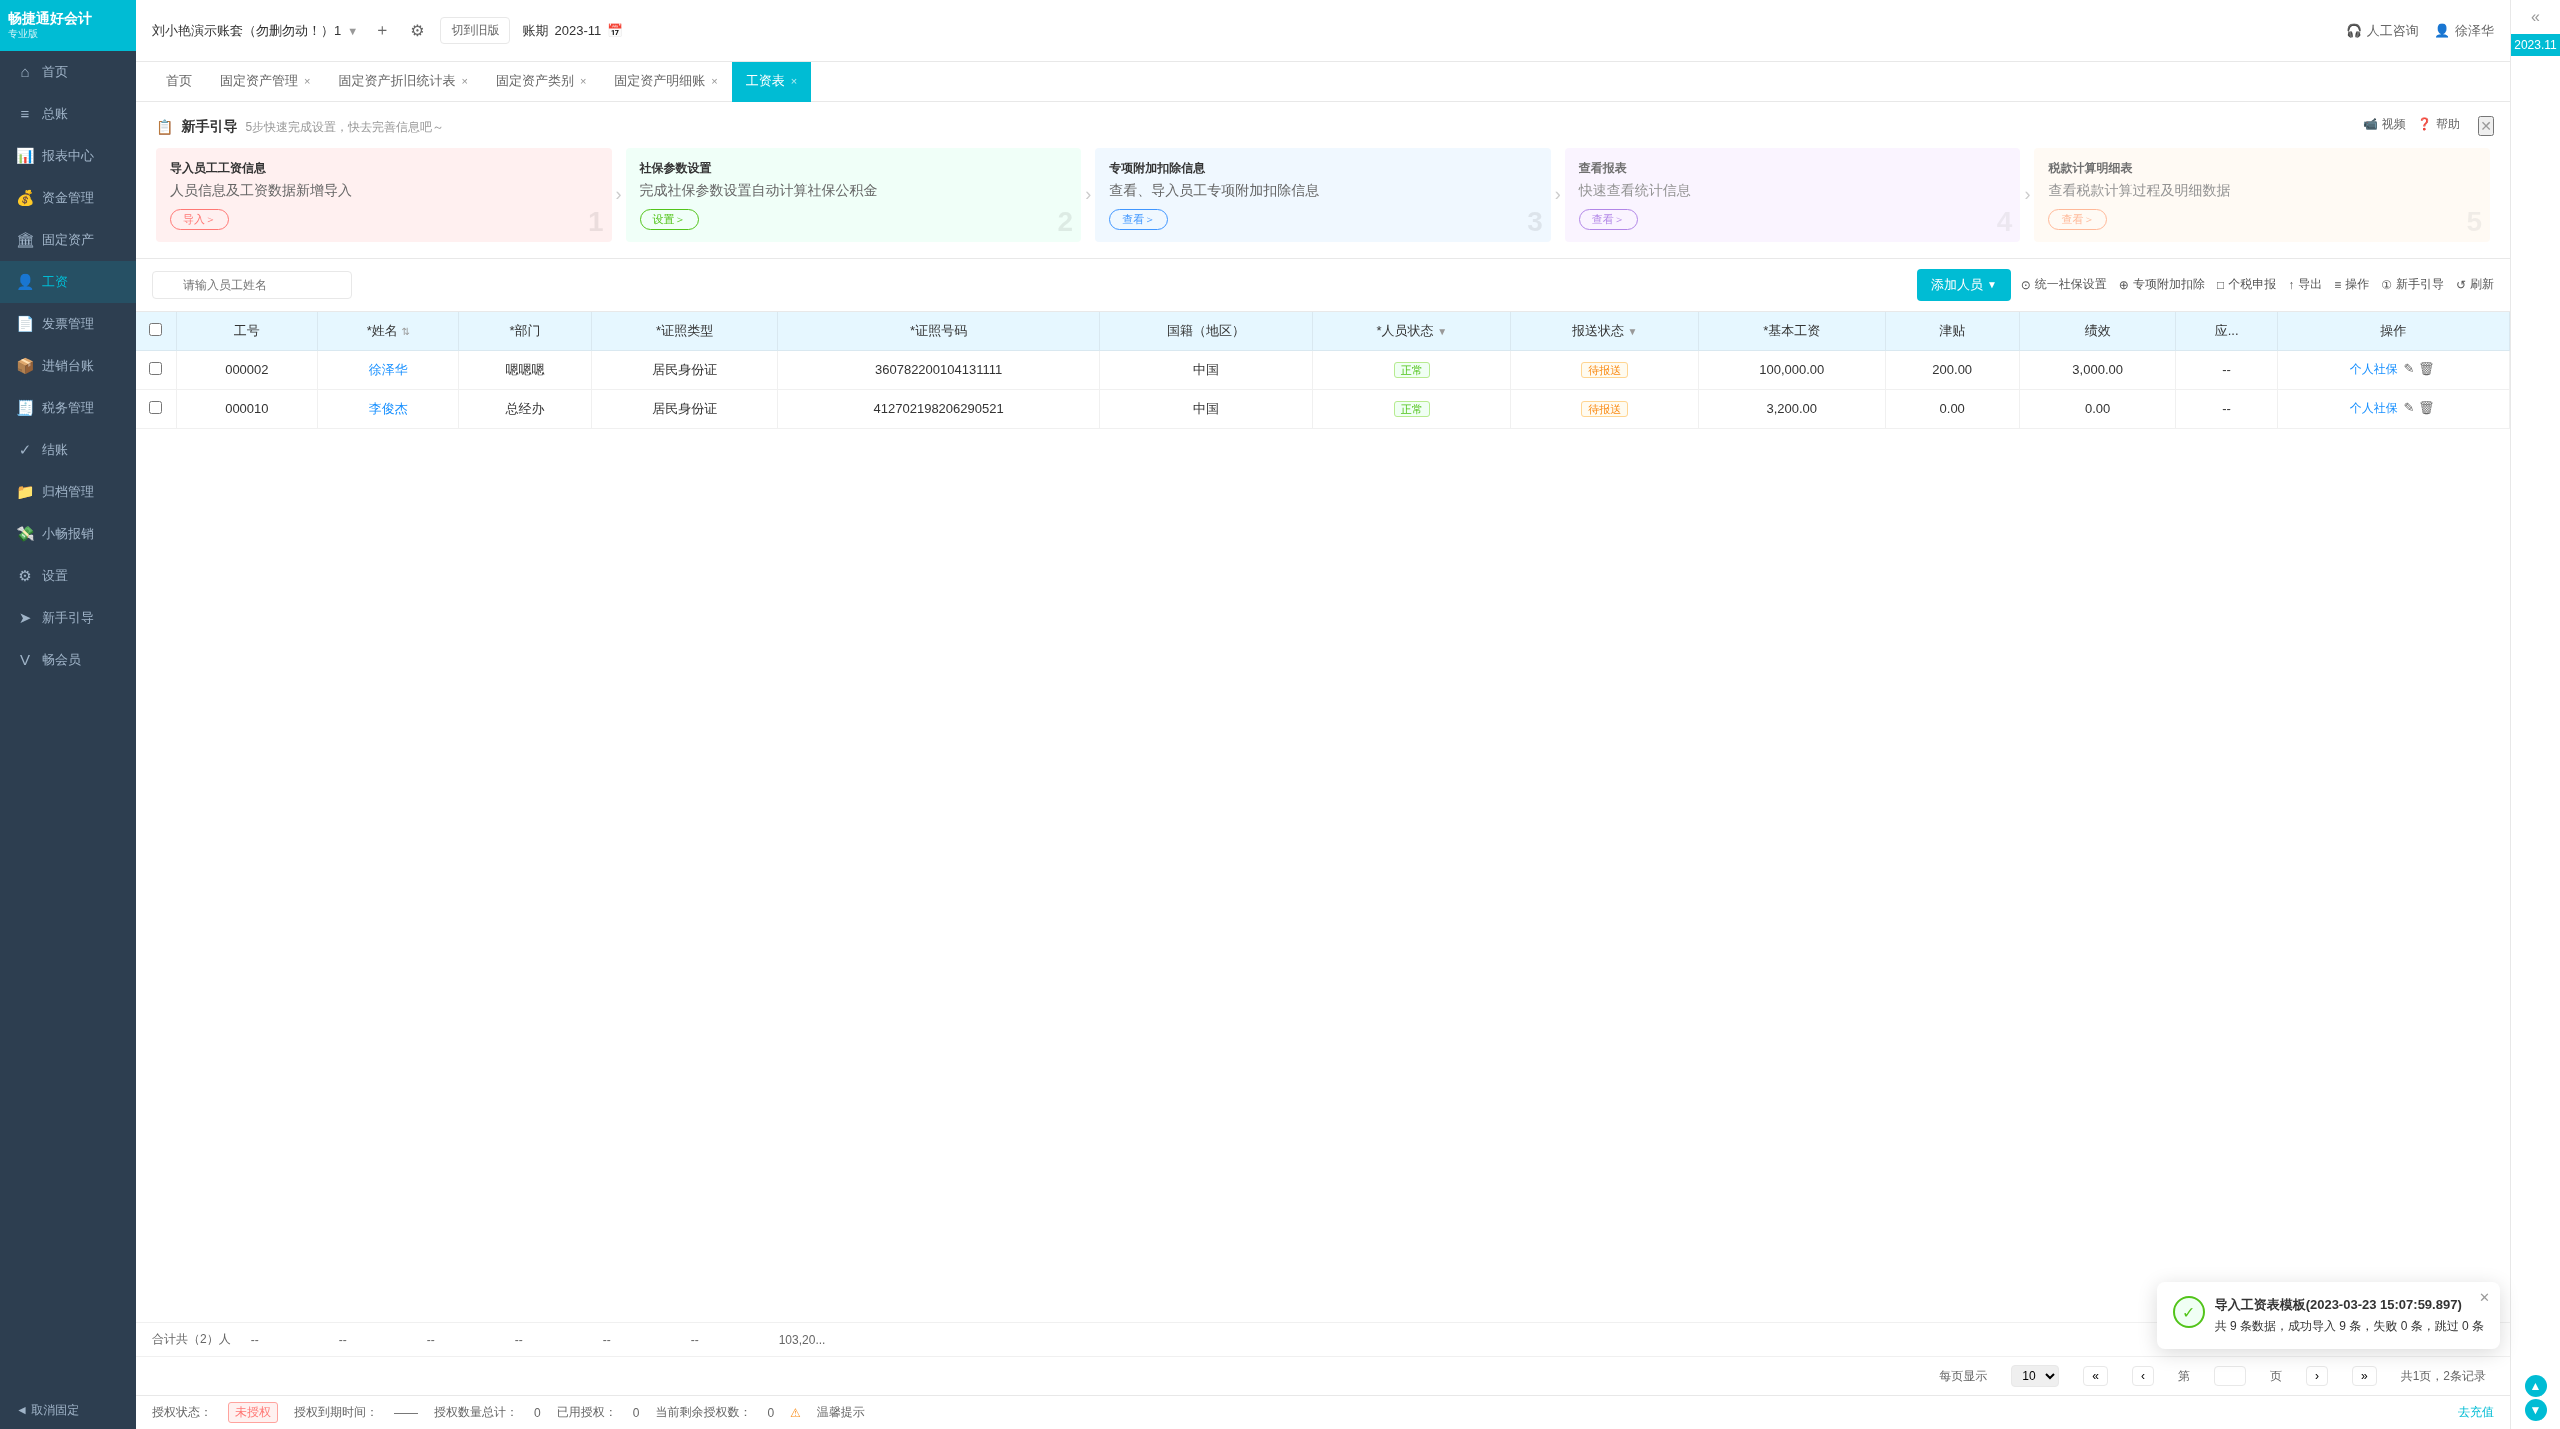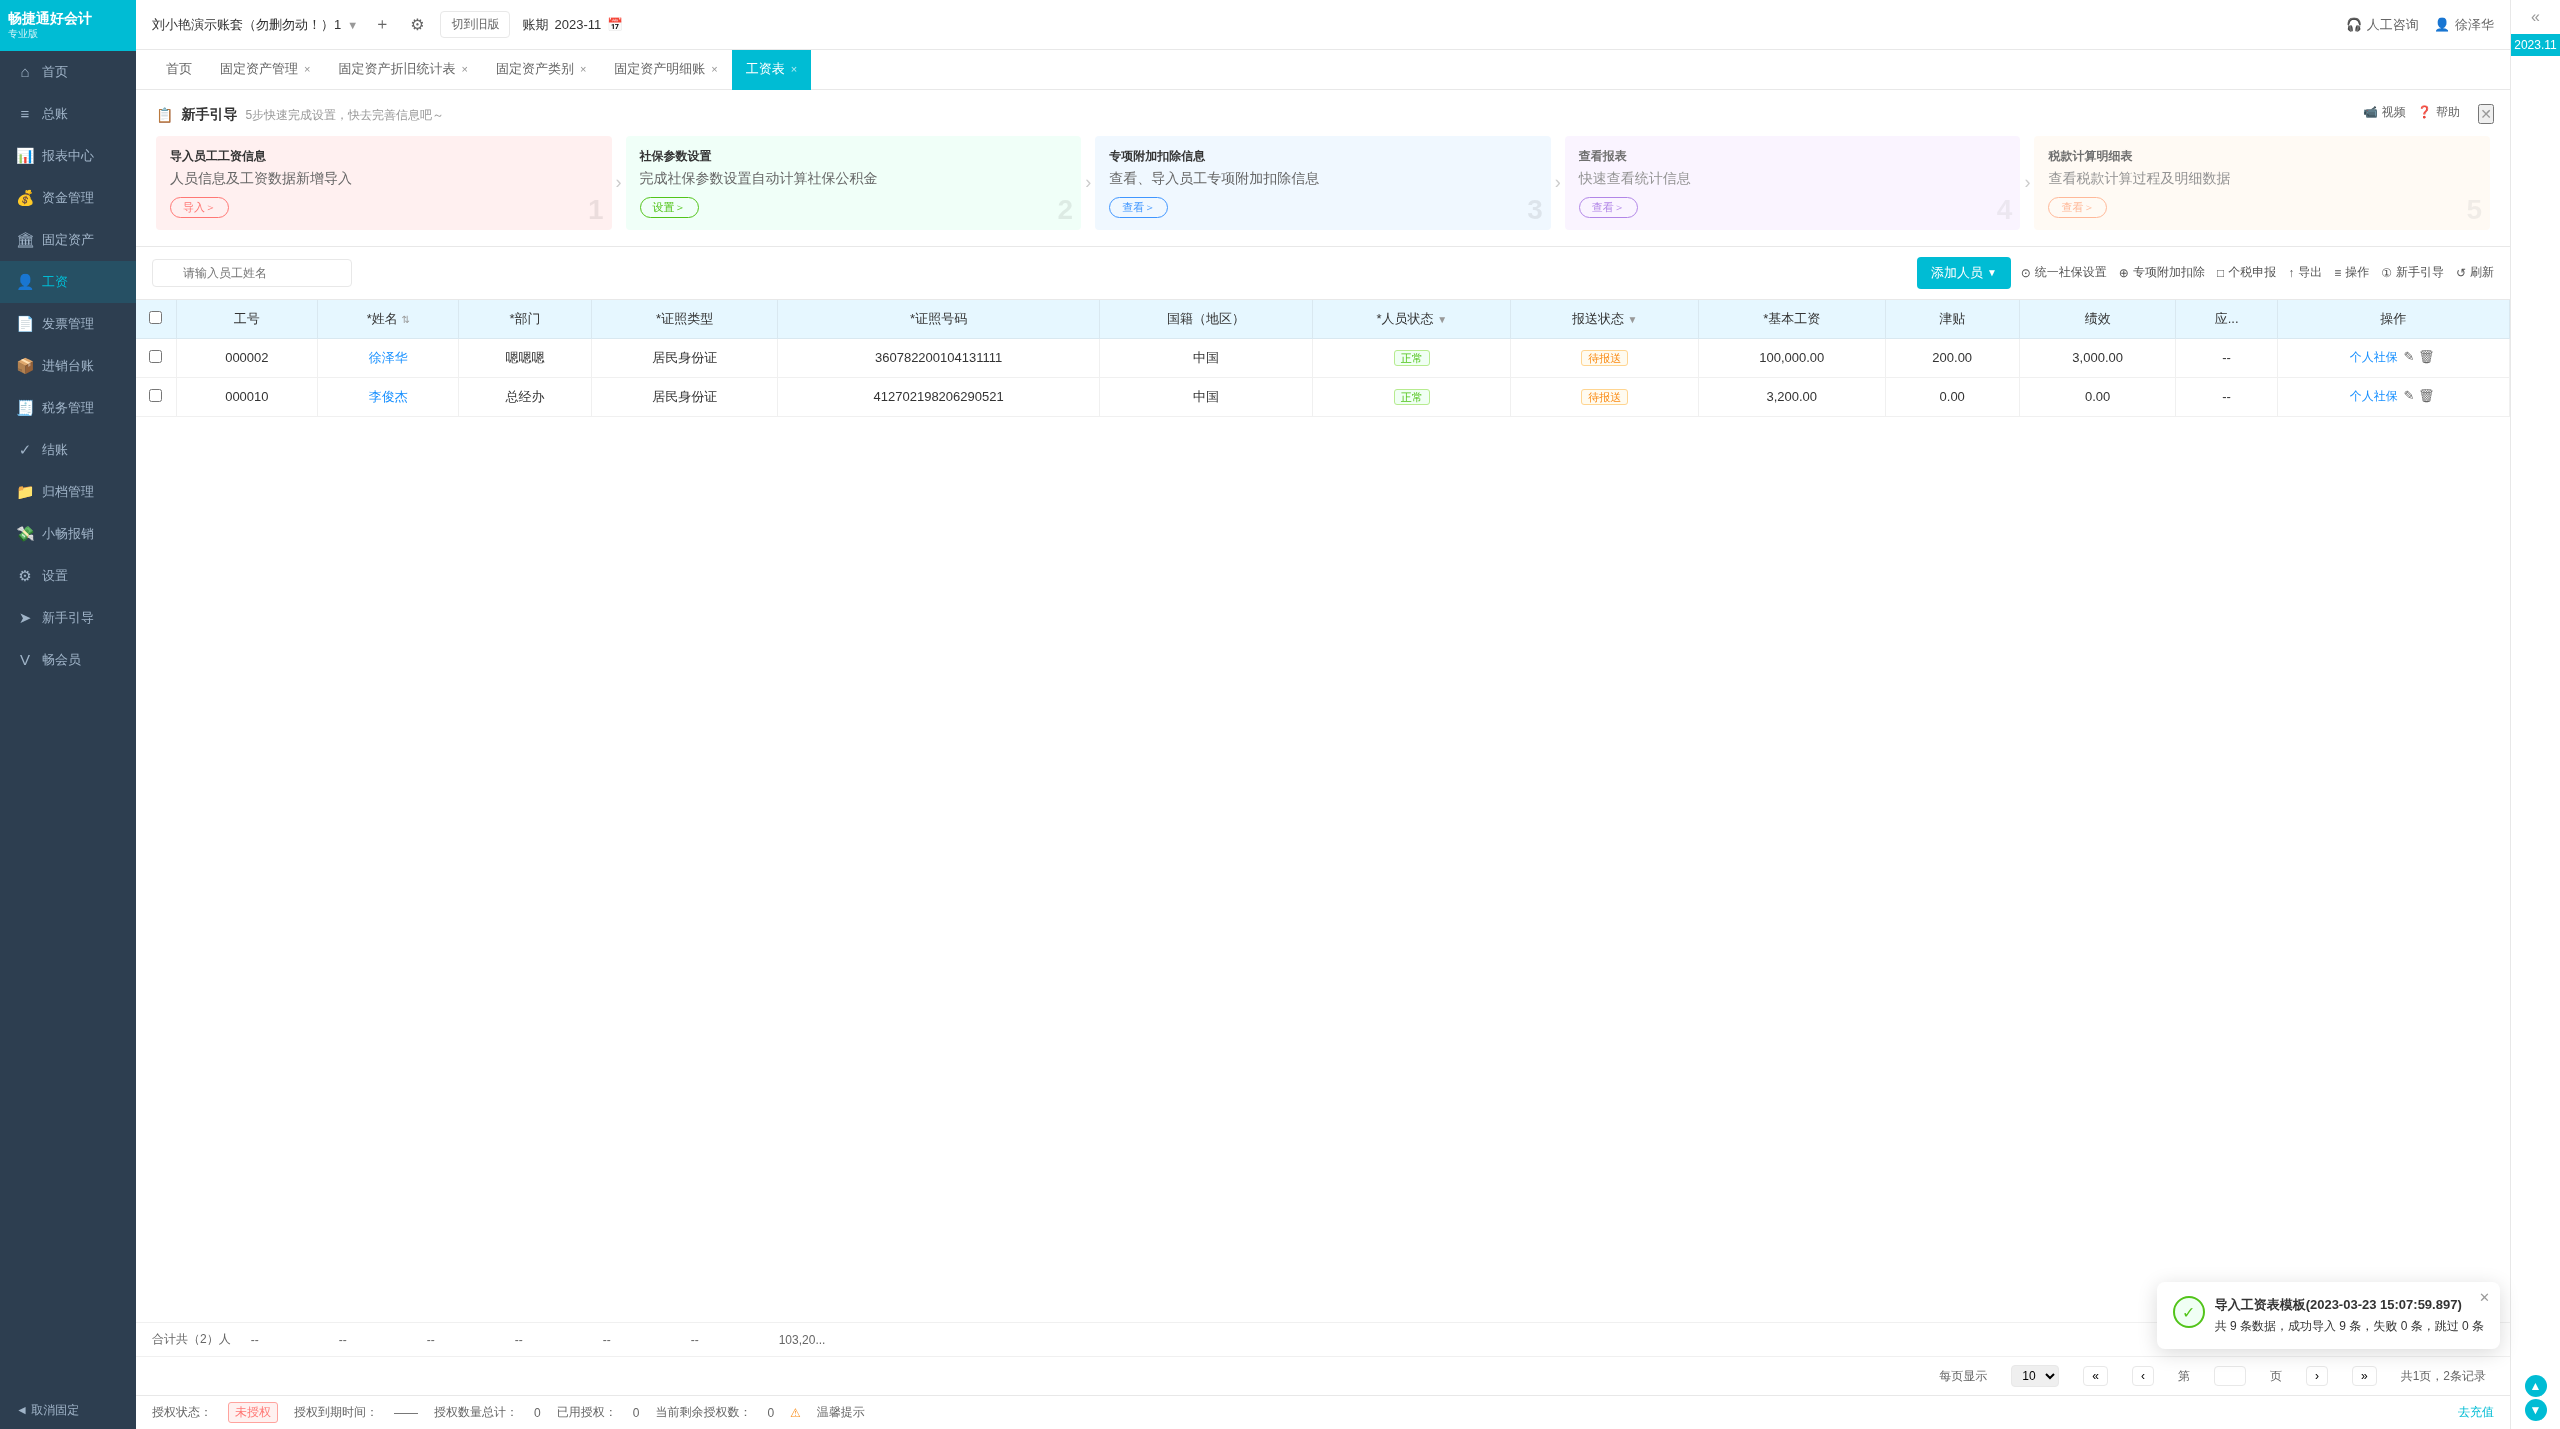--- a/index.html
+++ b/index.html
@@ -54,21 +54,21 @@
       flex: 1;
       display: flex;
       flex-direction: column;
       overflow: hidden;
     }
 
     
     .topbar {
       background: #fff;
       border-bottom: 1px solid #e8e8e8;
-      height: 50px;
+      height: 62px;
       display: flex;
       align-items: center;
       padding: 0 16px;
       gap: 12px;
       flex-shrink: 0;
     }
     .topbar-account {
       display: flex;
       align-items: center;
       gap: 6px;

